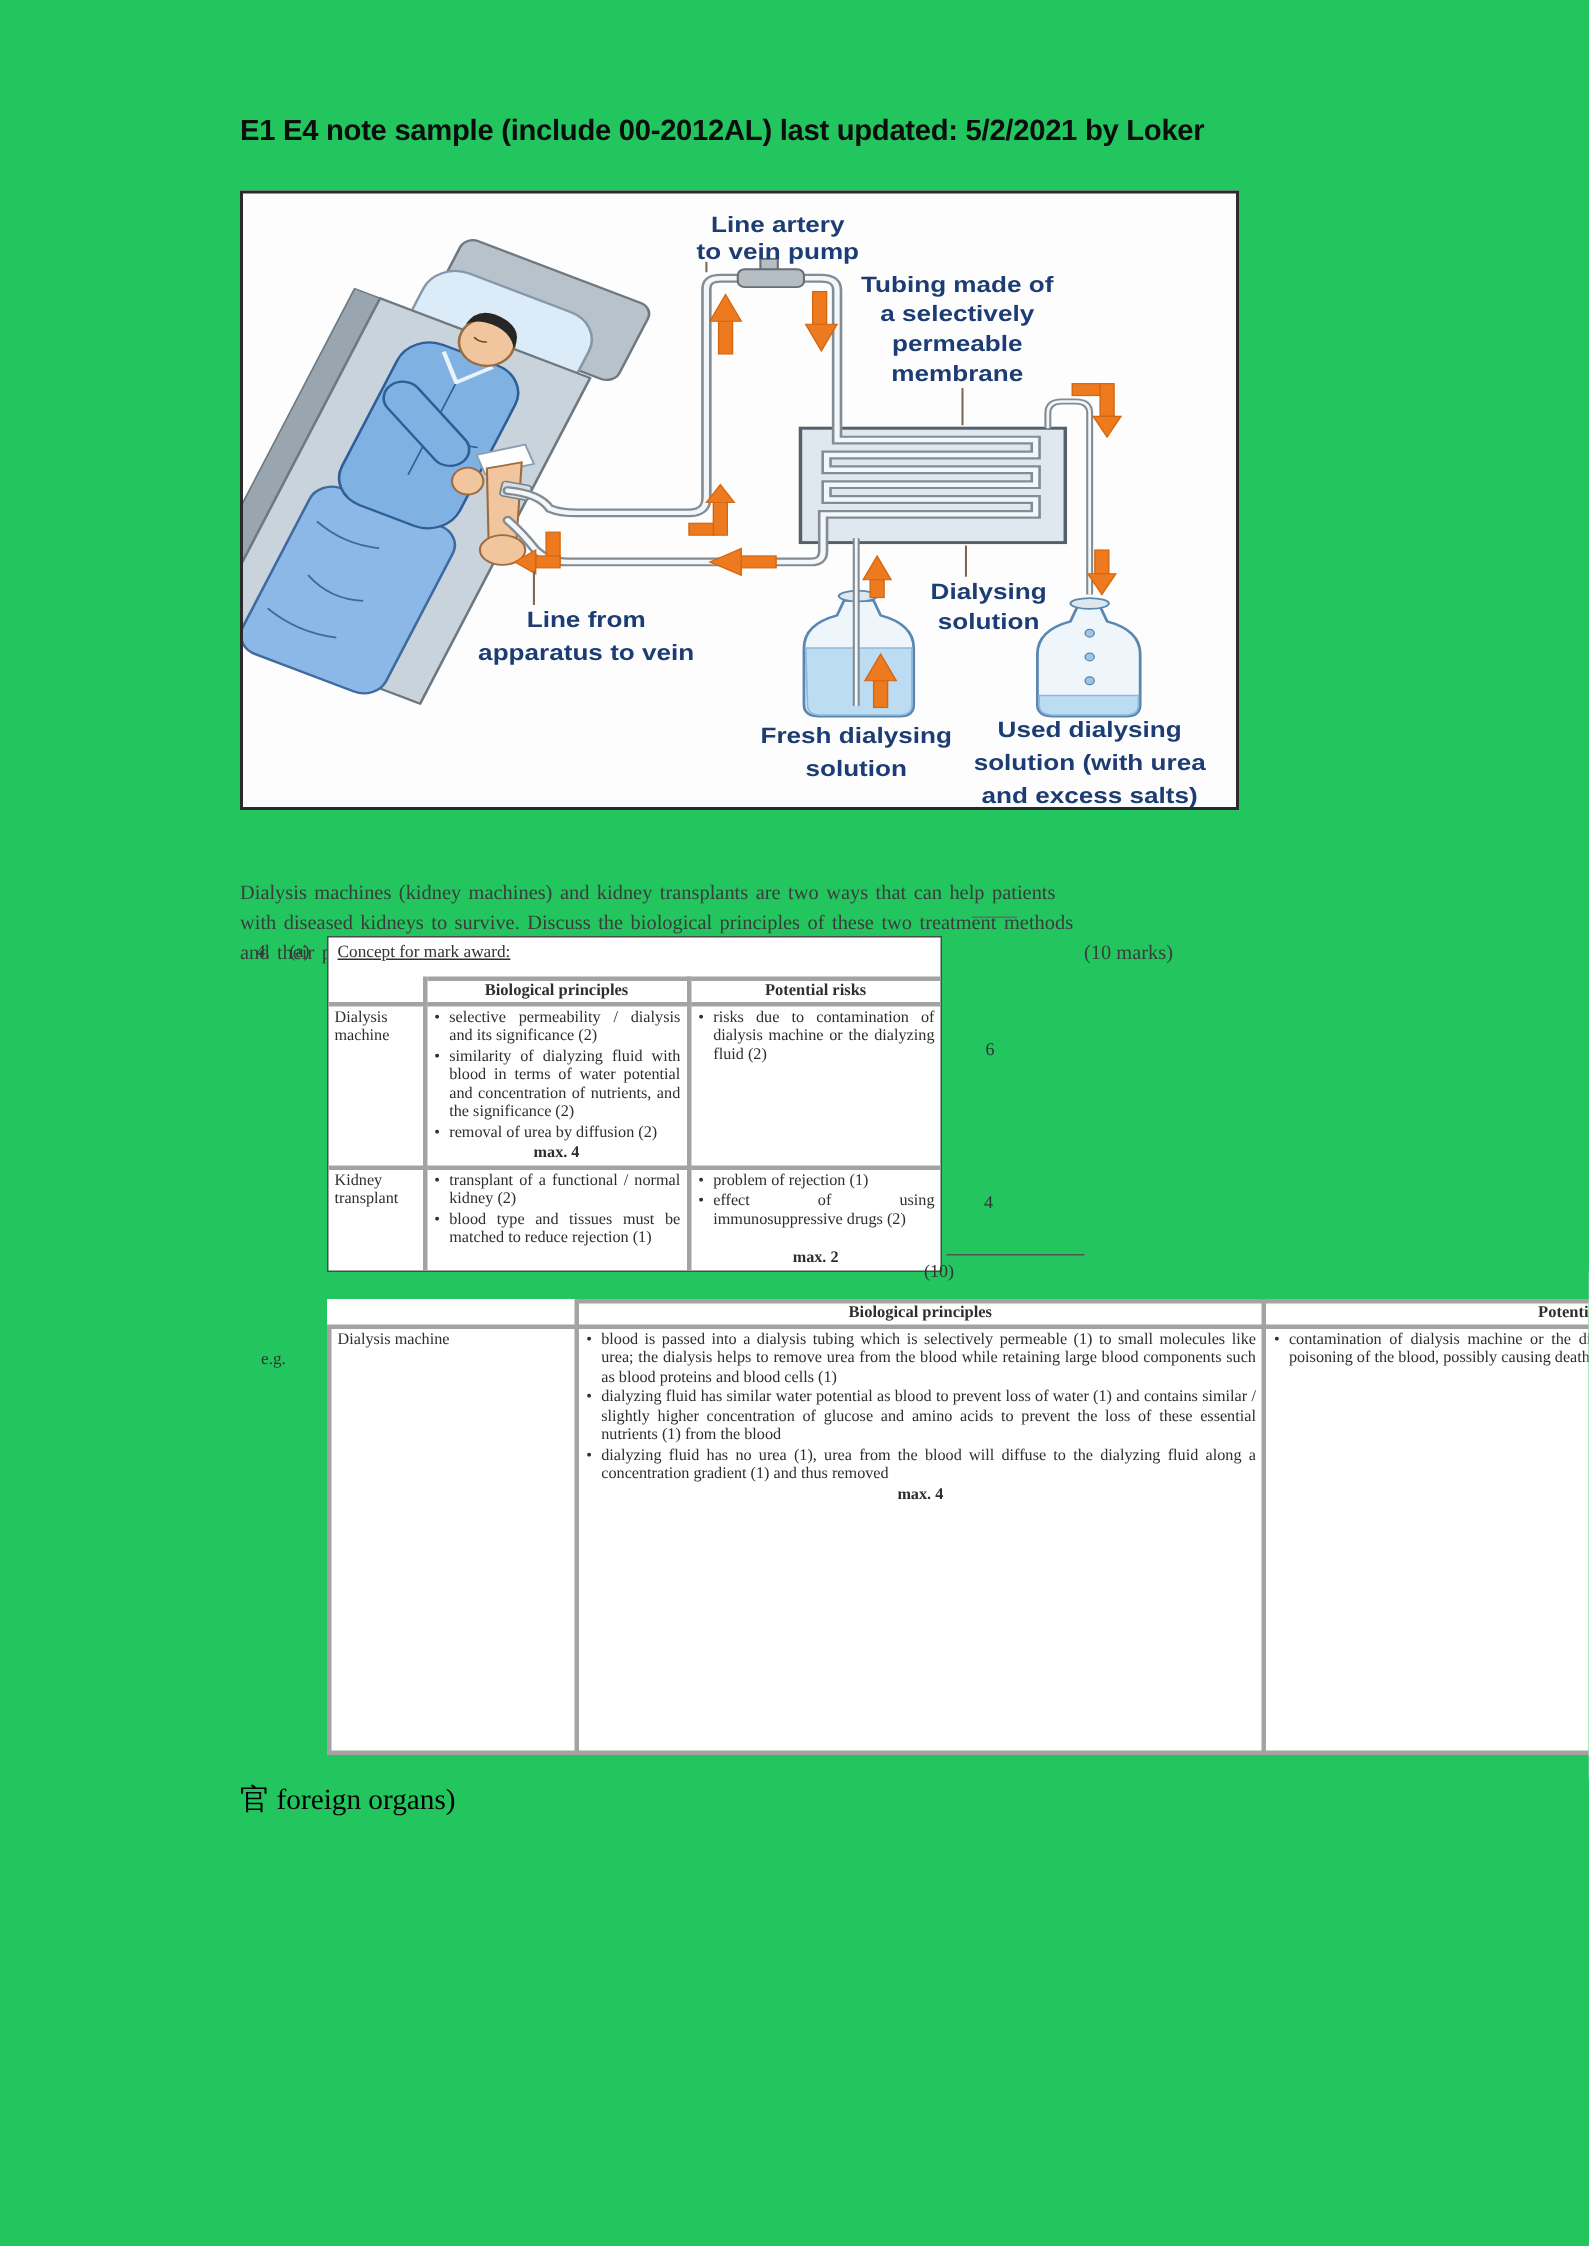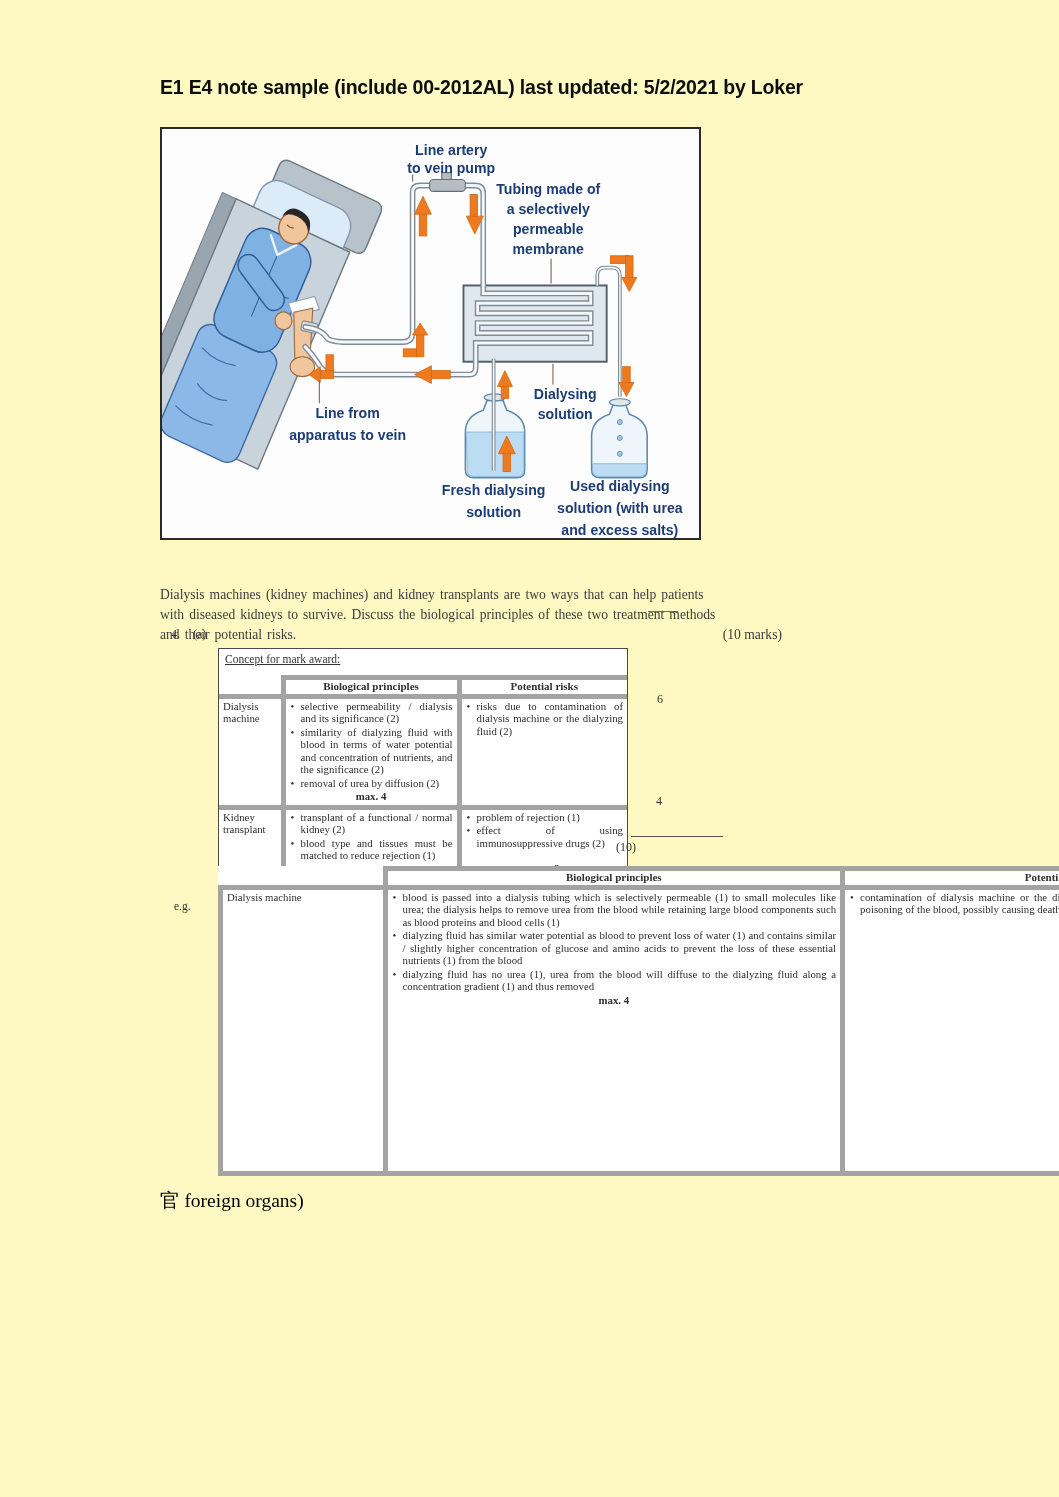--- a/index.html
+++ b/index.html
@@ -1,31 +1,31 @@
 <!DOCTYPE html>
 <html><head>
 <meta charset="utf-8">
 <style>
   html,body{margin:0;padding:0;}
   body{background:#e8e8e8;}
   .page{
     position:relative;
     width:1059px;height:1497px;
-    background:#fef9c3;
+    background:#22c55e;
     overflow:hidden;
     font-family:"Liberation Serif","DejaVu Serif",serif;
     color:#2e2e2e;
   }
   .doc-header{
     position:absolute;left:160px;top:76px;width:720px;
     font-family:"Liberation Sans","DejaVu Sans",sans-serif;
     font-size:19.5px;font-weight:600;color:#0d0d0d;letter-spacing:-0.2px;
   }
   .figure-box{
-    position:absolute;left:160px;top:127px;width:541px;height:413px;
+    position:absolute;left:160px;top:127px;width:666px;height:413px;
     border:2px solid #2b2b2b;box-sizing:border-box;background:#fdfdfd;
   }
   .figure-box svg{display:block;width:100%;height:100%;}
   .fig-label{font-family:"Liberation Sans","DejaVu Sans",sans-serif;font-weight:bold;font-size:15px;fill:#1c3c74;}
   .tube-o{stroke:#828c94;stroke-width:6;fill:none;stroke-linecap:round;}
   .tube-i{stroke:#f4f7f9;stroke-width:3;fill:none;stroke-linecap:round;}
   .thin-o{stroke:#828c94;stroke-width:4;fill:none;}
   .thin-i{stroke:#f4f7f9;stroke-width:1.6;fill:none;}
   .arrow{fill:#ee7a1f;stroke:#d4660e;stroke-width:0.8;}
   .pointer{stroke:#7c6a58;stroke-width:1.2;}
@@ -36,29 +36,29 @@
   }
   .q-line{white-space:nowrap;word-spacing:1.6px;}
   .q-marks{position:absolute;right:2px;top:40px;color:#3c3c3c;}
 
   .answer-tick{position:absolute;left:648px;top:611px;width:30px;border-top:1.4px solid #6a6a6a;}
   .q-num{position:absolute;left:171px;top:627px;font-size:12px;color:#333;}
   .q-part{position:absolute;left:193px;top:627px;font-size:12px;color:#333;}
 
   .t1-box{
     position:absolute;left:218px;top:624px;width:410px;box-sizing:border-box;
-    border:1.2px solid #4a4a4a;background:#fff;margin-top:24px;
+    border:1.2px solid #4a4a4a;background:#fff;
   }
   .t1-heading{
     padding:4px 6px 10px 6px;font-size:11.5px;color:#333;
     text-decoration:underline;
   }
   table.mark-table{border-collapse:collapse;width:100%;table-layout:fixed;
     font-size:10.8px;line-height:12.5px;color:#2e2e2e;}
-  table.mark-table td{border:5px solid #a3a3a3;vertical-align:top;padding:1px 4px 2px 4px;}
+  table.mark-table td{border:3px solid #a3a3a3;vertical-align:top;padding:1px 4px 2px 4px;}
   table.mark-table td.hdr{font-weight:bold;text-align:center;font-size:11px;padding:0 2px 1px 2px;}
   table.mark-table td.ghost{border-top:none;border-left:none;background:transparent;}
   .t1-box table.mark-table td:first-child{border-left:none;}
   .t1-box table.mark-table td:last-child{border-right:none;}
   .t1-box table.mark-table tr:last-child td{border-bottom:none;}
   .bullet{position:relative;padding-left:11px;text-align:justify;margin-bottom:1px;}
   .bullet::before{content:"\2022";position:absolute;left:1px;top:0;}
   .maxline{text-align:center;font-weight:bold;}
   .mt{margin-top:13px;}
   .rowlabel{font-size:10.8px;}

